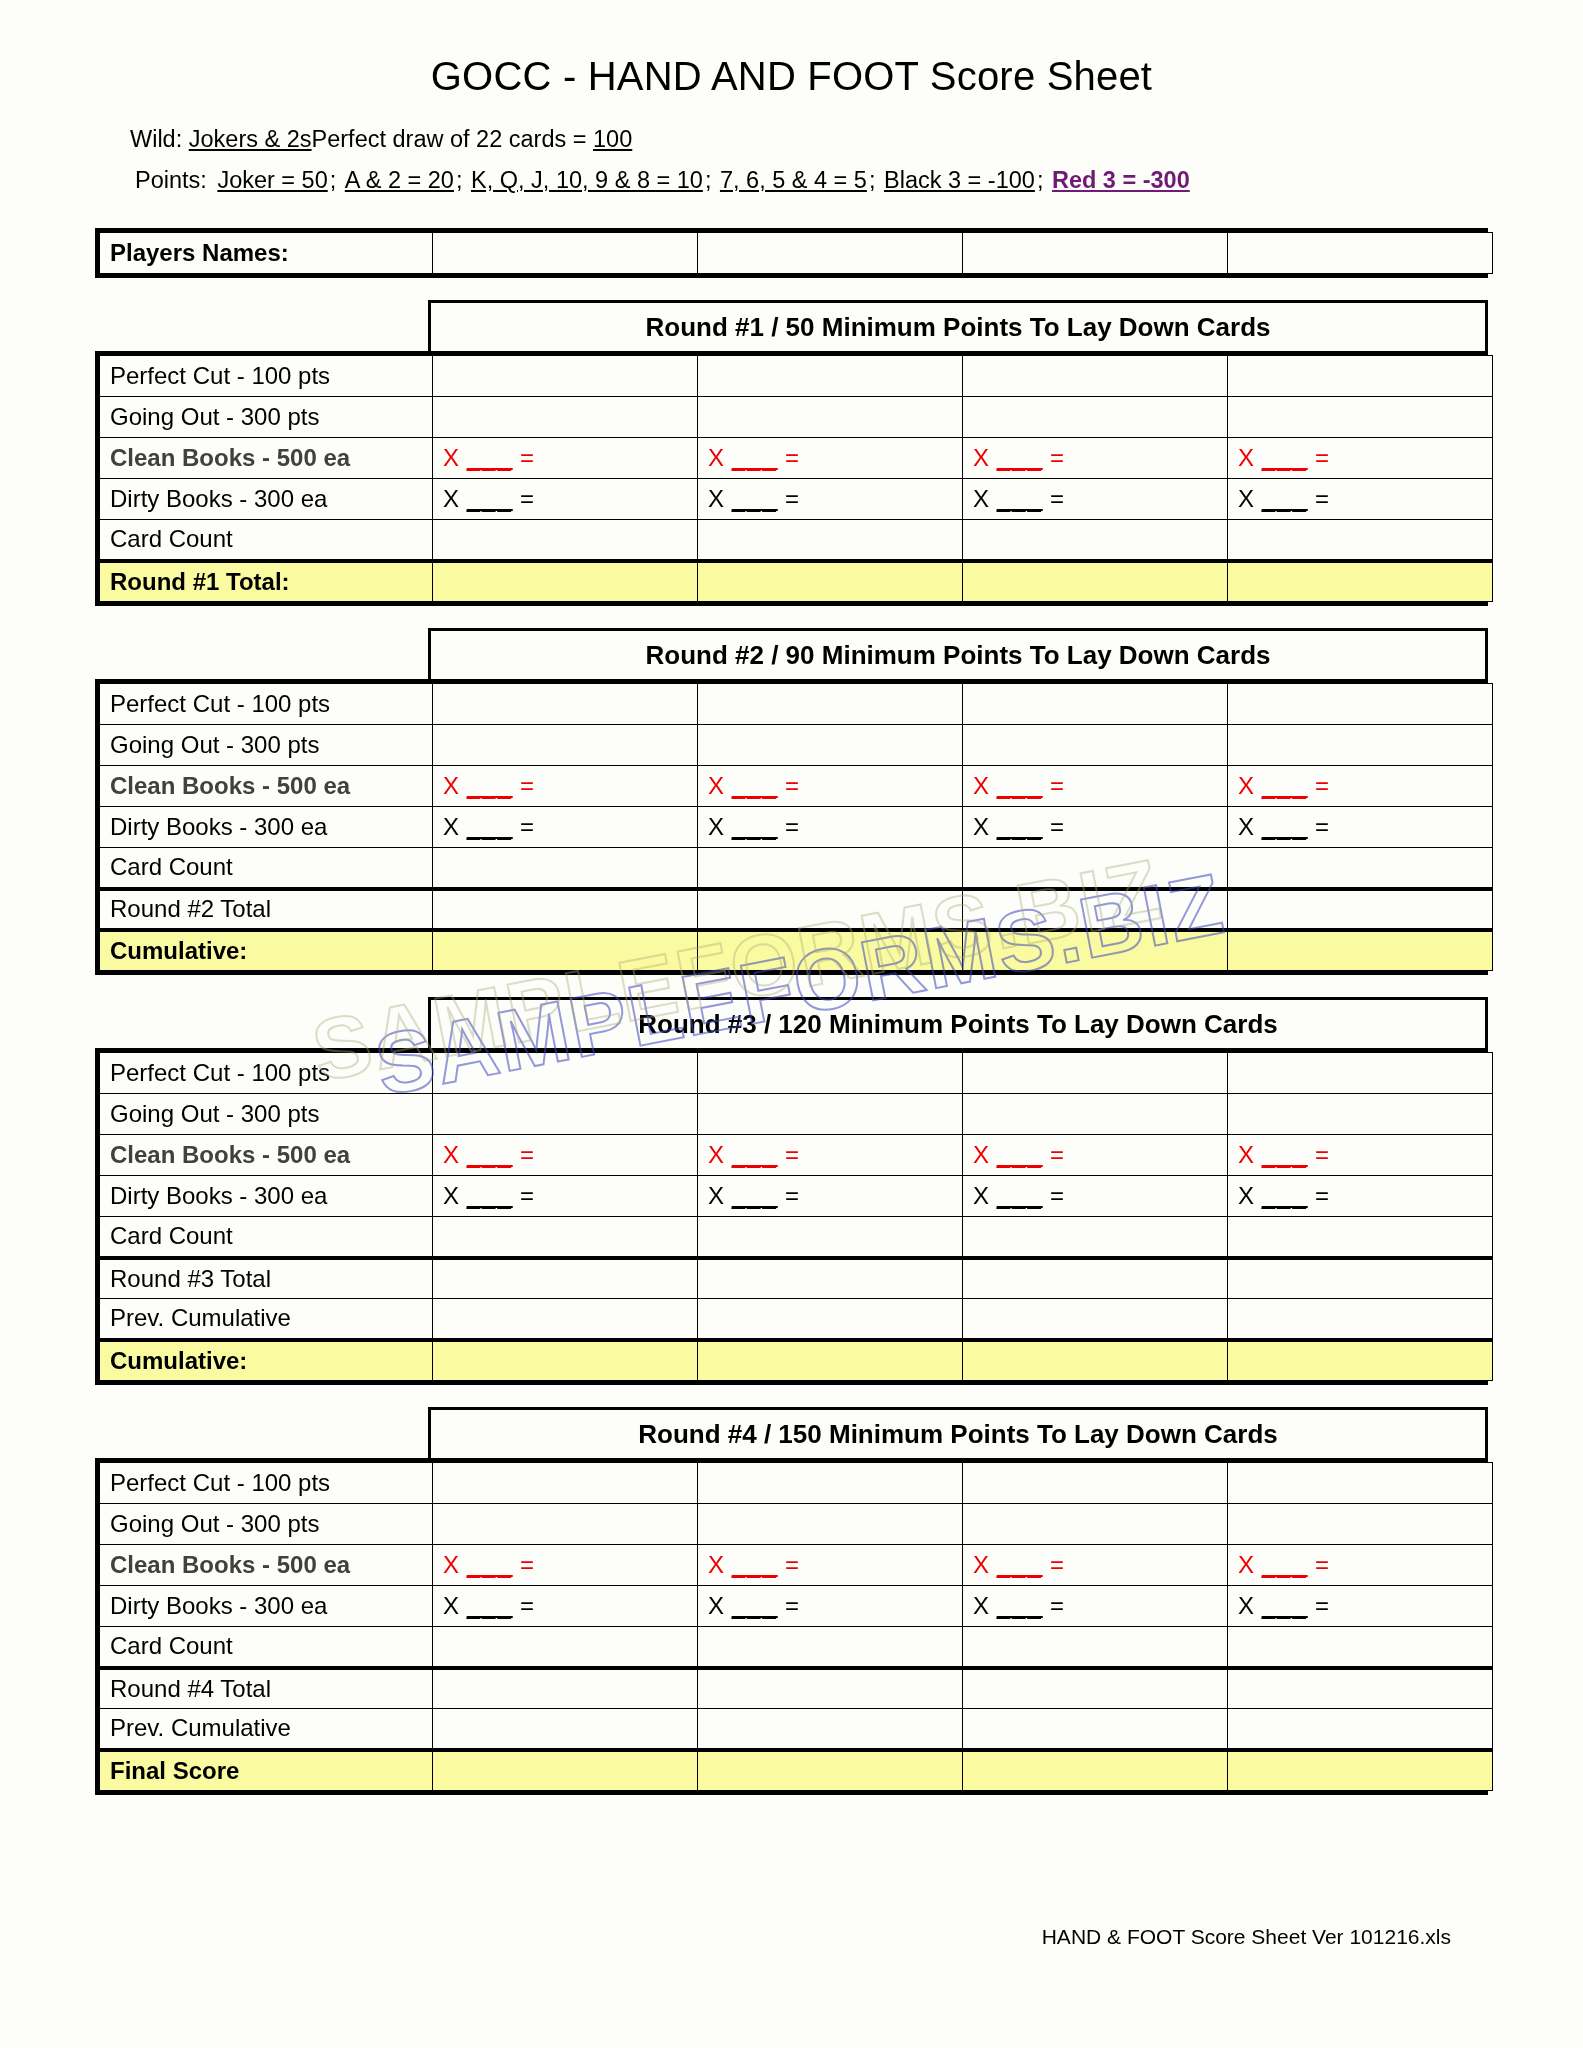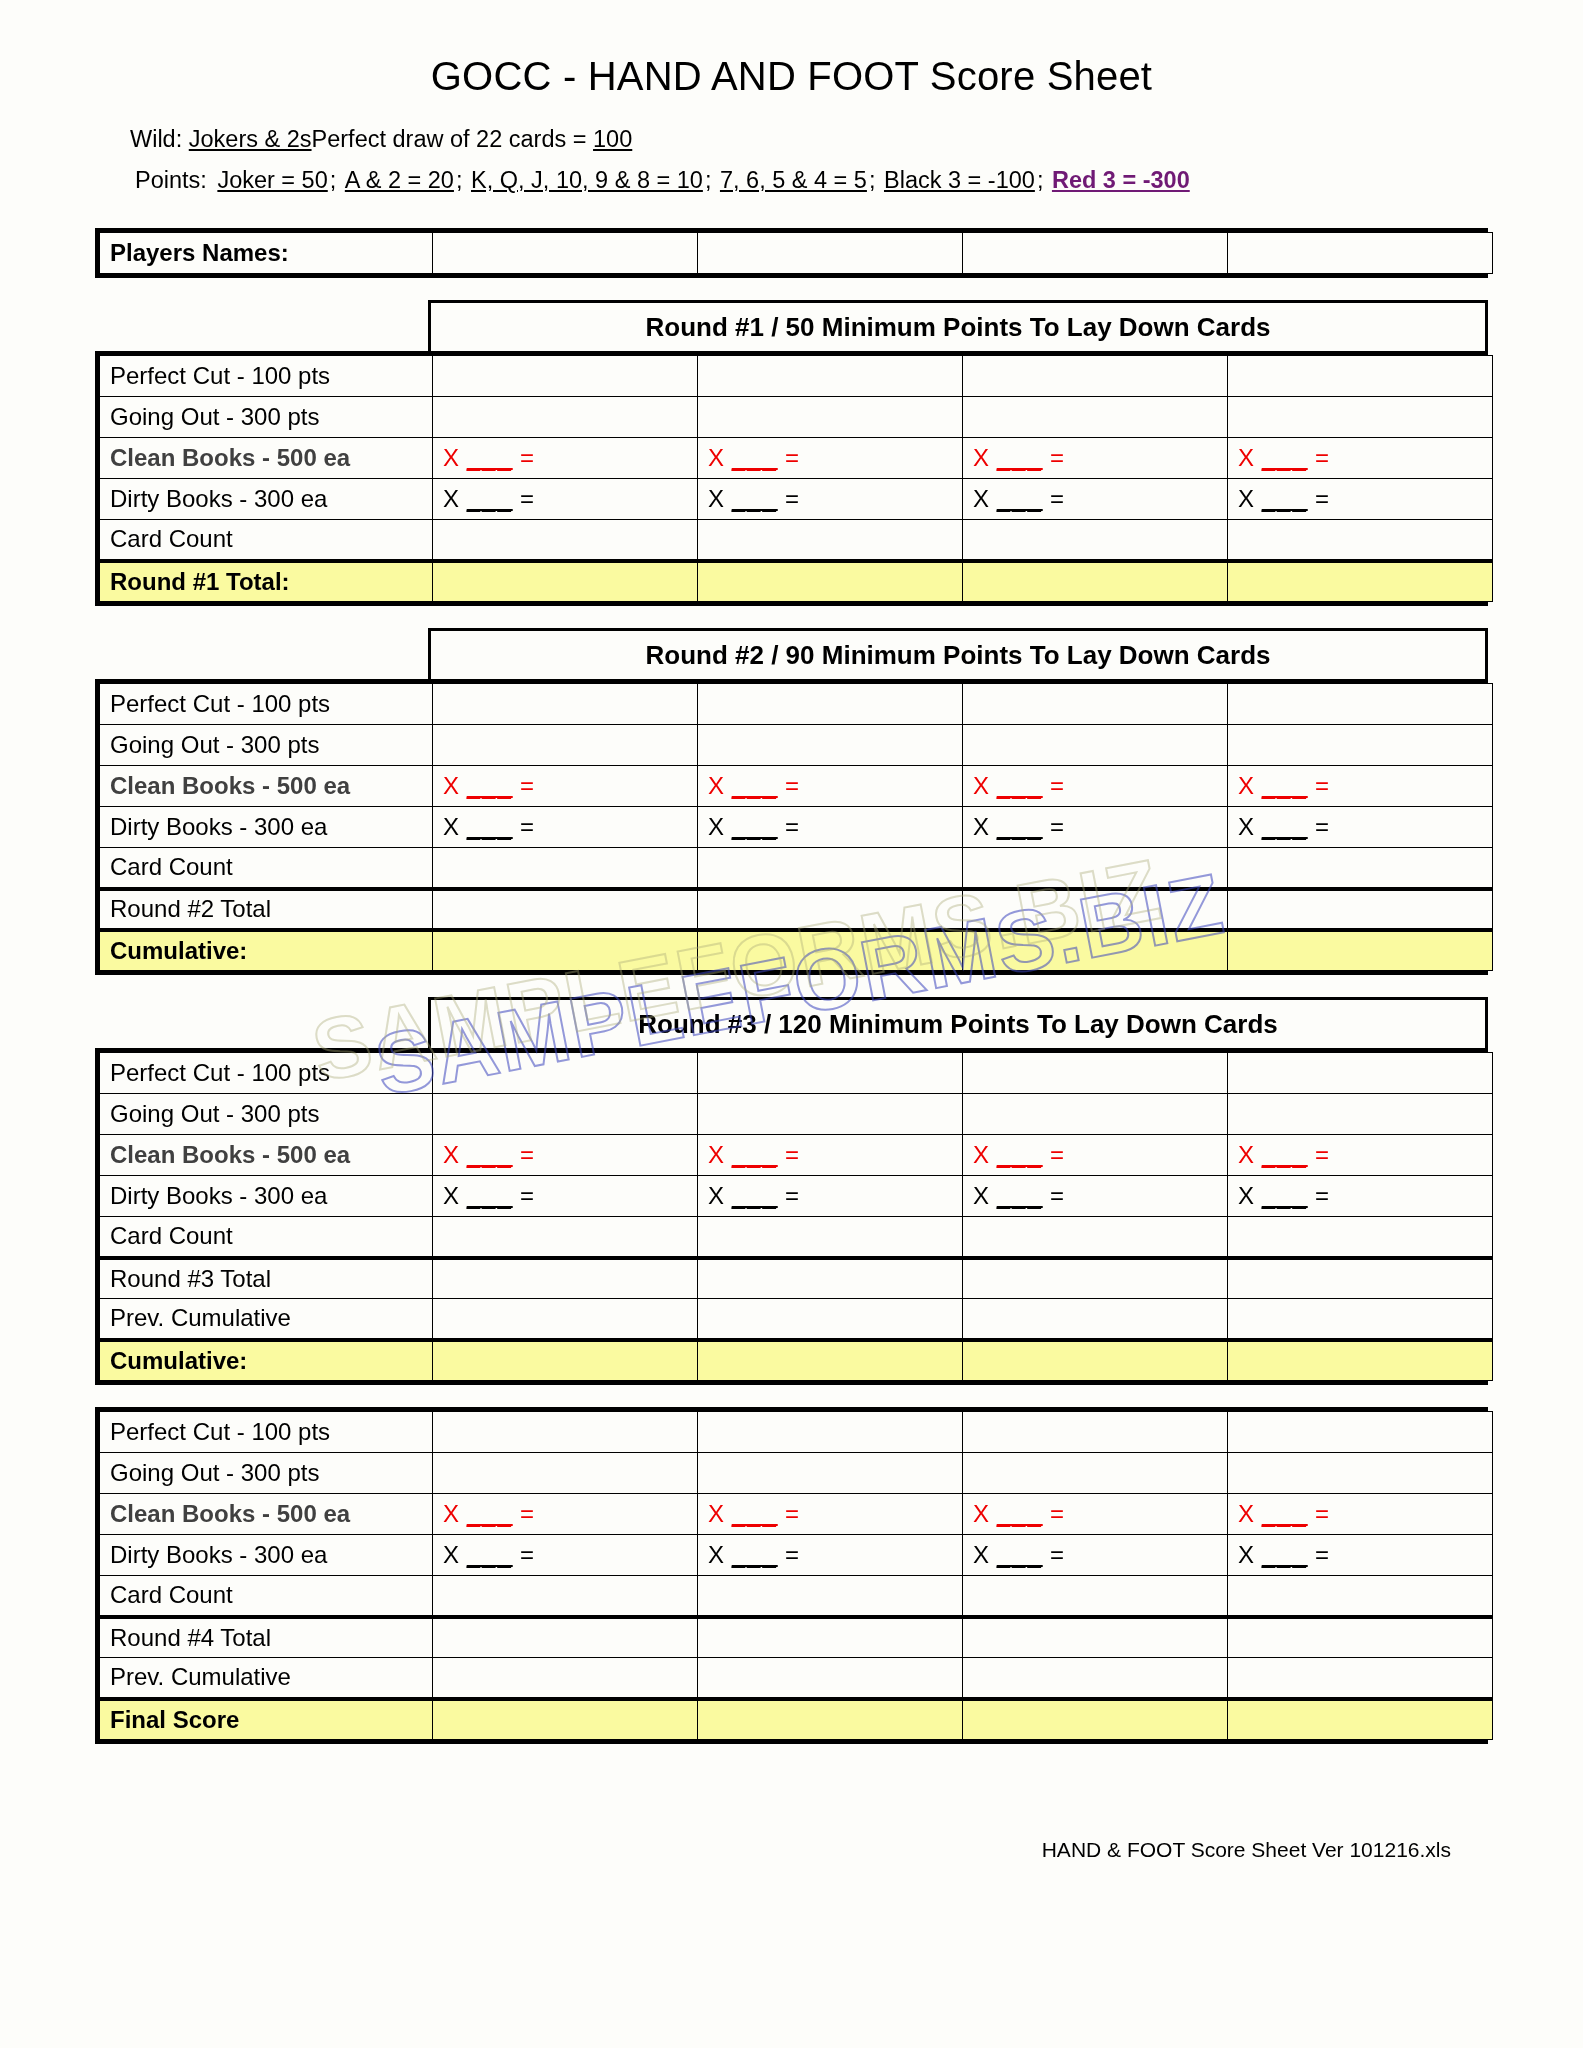--- a/index.html
+++ b/index.html
@@ -163,21 +163,21 @@
     left: 10px;
     top: -26px;
     color: transparent;
     -webkit-text-stroke: 2px rgba(170, 170, 120, 0.40);
   }
 
   
   .footer {
     position: absolute;
     right: 132px;
-    top: 1838px;
+    top: 1925px;
     font-size: 21px;
   }
 </style>
 </head>
 <body>
 
 <div class="page">
 
   <div class="title">GOCC - HAND AND FOOT Score Sheet</div>
 
@@ -439,20 +439,24 @@
           <td></td>
           <td></td>
           <td></td>
         </tr>
       </tbody>
         </table>
     </div>
 
     <div class="spacer"></div>
 
+    <div class="round-bar">
+      <div class="rb-left"></div>
+      <div class="rb-right">Round #4  /  150 Minimum Points To Lay Down Cards</div>
+    </div>
     <div class="block">
       <table class="grid">
         <colgroup>
             <col class="label-col">
             <col class="pcol">
             <col class="pcol">
             <col class="pcol">
             <col class="pcol">
           </colgroup>
         <tbody>

